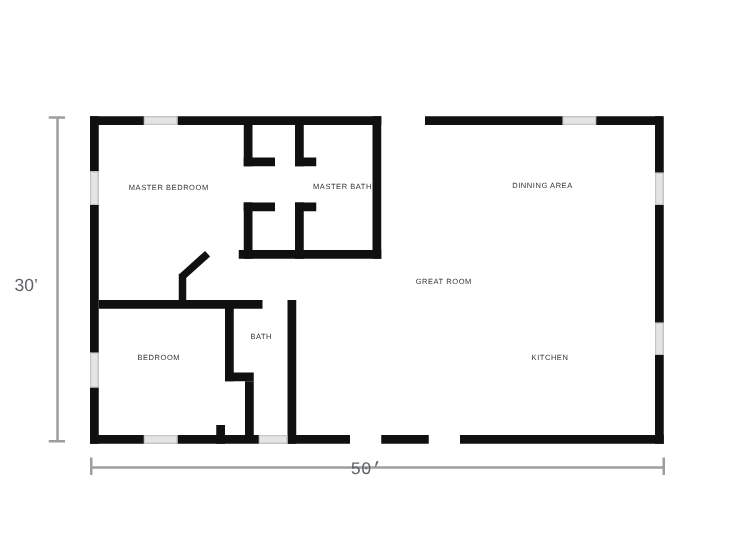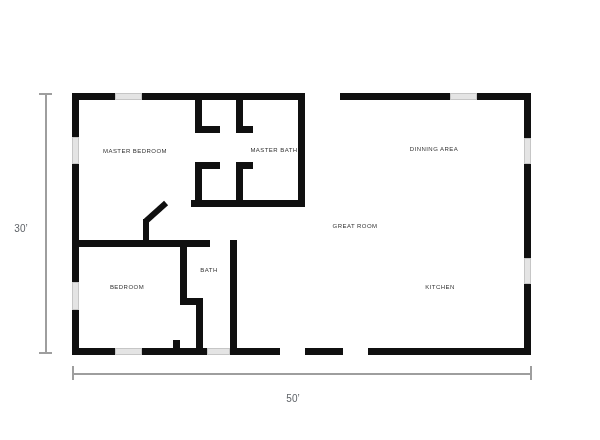--- a/index.html
+++ b/index.html
@@ -40,21 +40,21 @@
     color: #333333;
     white-space: nowrap;
   }
   .dim-line {
     position: absolute;
     background: #9e9e9e;
   }
   .dim-label {
     position: absolute;
     transform: translate(-50%, -50%);
-    font-size: 10px;
+    font-size: 14px;
     color: #5f6368;
     white-space: nowrap;
   }
 </style>
 </head>
 <body>
 
 <div class="plan">
   <div>
       <div class="wall" style="left: 72px; top: 93px; width: 233px; height: 7px;"></div>
@@ -106,14 +106,14 @@
     </div>
   <div>
       <div class="dim-line" style="left: 45px; top: 94px; width: 1.5px; height: 259px;"></div>
       <div class="dim-line" style="left: 38.5px; top: 93.25px; width: 13px; height: 1.5px;"></div>
       <div class="dim-line" style="left: 38.5px; top: 352.25px; width: 13px; height: 1.5px;"></div>
       <div class="dim-line" style="left: 73px; top: 373px; width: 458px; height: 1.5px;"></div>
       <div class="dim-line" style="left: 72.25px; top: 366px; width: 1.5px; height: 14px;"></div>
       <div class="dim-line" style="left: 530.25px; top: 366px; width: 1.5px; height: 14px;"></div>
     </div>
   <div class="dim-label" style="left: 21px; top: 228px;">30’</div>
-  <div class="dim-label" style="left: 293px; top: 398px;">50’</div>
+  <div class="dim-label" style="left: 293px; top: 376px; font-family: Liberation Mono, monospace;">50’</div>
 </div>
 
 </body></html>

